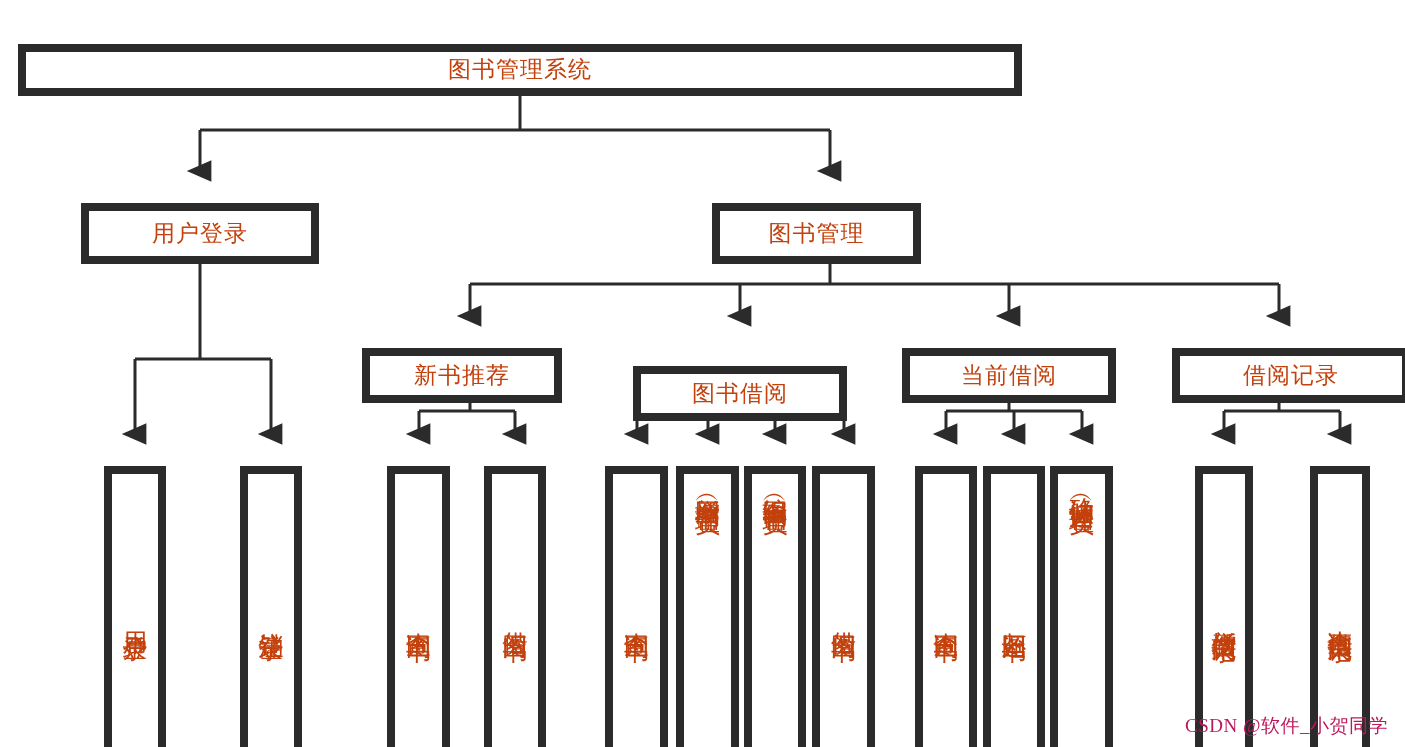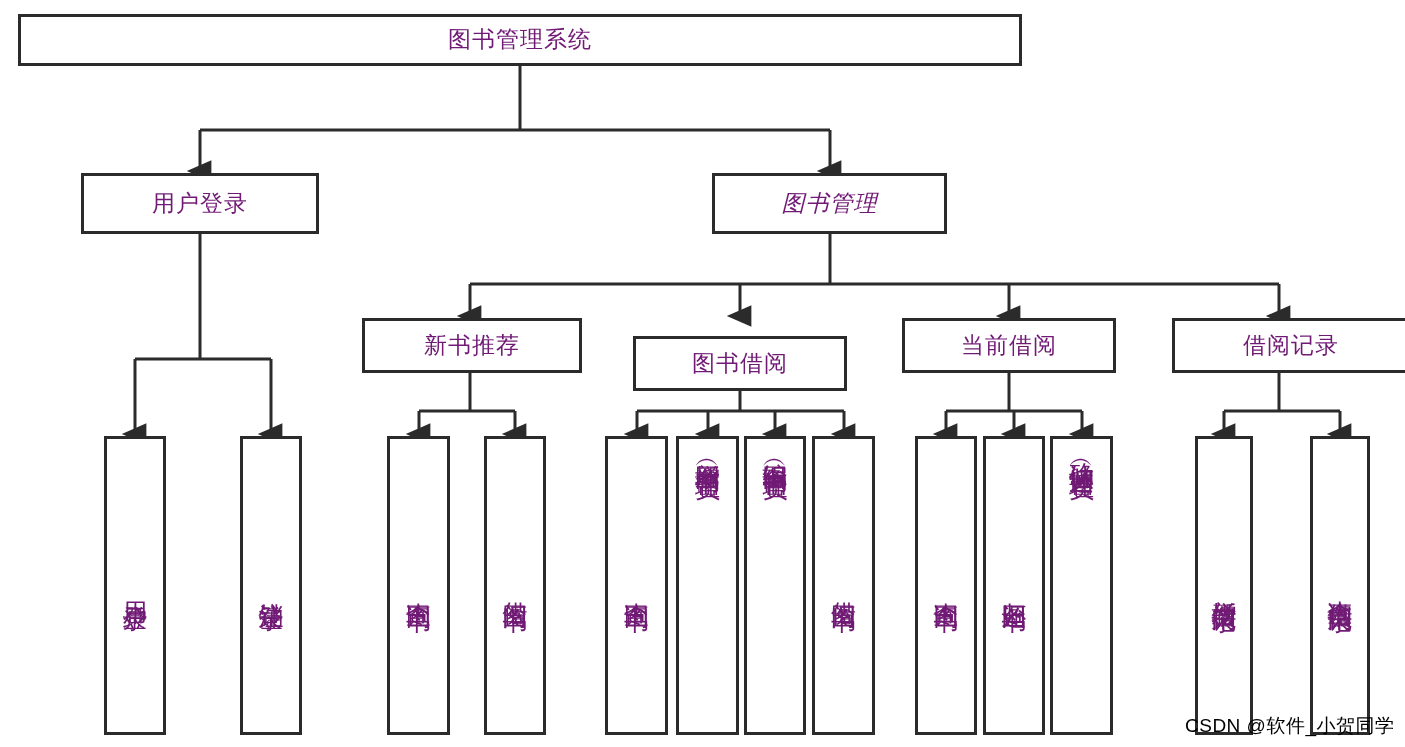--- a/index.html
+++ b/index.html
@@ -21,25 +21,26 @@
     left: 0;
     top: 0;
     width: 1405px;
     height: 747px;
     pointer-events: none;
   }
   .node {
     position: absolute;
     box-sizing: border-box;
     background: #ffffff;
-    border: 3px solid #ec4899;
+    border: 8px solid #ec4899;
     display: flex;
     align-items: center;
     justify-content: center;
-    color: #701a75;
+    color: #c2410c;
+    margin-top: 30px;
   }
   .node.horiz {
     font-size: 23px;
     letter-spacing: 1px;
     line-height: 1.2;
   }
   .node.vert {
     writing-mode: vertical-rl;
     text-orientation: upright;
     font-size: 25px;
@@ -58,22 +59,22 @@
   }
   .node.vert .lbl {
     writing-mode: vertical-rl;
     text-orientation: upright;
   }
   #watermark {
     position: absolute;
     left: 1185px;
     top: 713px;
     font-size: 19px;
-    color: #000000;
-    font-family: Liberation Sans, sans-serif;
+    color: #be185d;
+    font-family: Liberation Serif, serif;
     white-space: nowrap;
     letter-spacing: 0.5px;
   }
 </style>
 </head>
 <body>
 
 <div id="canvas">
 
   <svg id="edges" viewBox="0 0 1405 747" width="1405" height="747" aria-hidden="true">
@@ -119,24 +120,24 @@
       </g>
   </svg>
 
   <div id="node-layer">
       <div class="node horiz" style="left: 18px; top: 14px; width: 1004px; height: 52px; border-color: rgb(43, 43, 43); background: rgb(255, 255, 255);">
         <span class="lbl">图书管理系统</span>
       </div>
       <div class="node horiz" style="left: 81px; top: 173px; width: 238px; height: 61px; border-color: rgb(43, 43, 43); background: rgb(255, 255, 255);">
         <span class="lbl">用户登录</span>
       </div>
-      <div class="node horiz" style="left: 712px; top: 173px; width: 235px; height: 61px; border-color: rgb(43, 43, 43); background: rgb(255, 255, 255); font-style: italic;">
+      <div class="node horiz" style="left: 712px; top: 173px; width: 209px; height: 61px; border-color: rgb(43, 43, 43); background: rgb(255, 255, 255);">
         <span class="lbl">图书管理</span>
       </div>
-      <div class="node horiz" style="left: 362px; top: 318px; width: 220px; height: 55px; border-color: rgb(43, 43, 43); background: rgb(255, 255, 255);">
+      <div class="node horiz" style="left: 362px; top: 318px; width: 200px; height: 55px; border-color: rgb(43, 43, 43); background: rgb(255, 255, 255);">
         <span class="lbl">新书推荐</span>
       </div>
       <div class="node horiz" style="left: 633px; top: 336px; width: 214px; height: 55px; border-color: rgb(43, 43, 43); background: rgb(255, 255, 255);">
         <span class="lbl">图书借阅</span>
       </div>
       <div class="node horiz" style="left: 902px; top: 318px; width: 214px; height: 55px; border-color: rgb(43, 43, 43); background: rgb(255, 255, 255);">
         <span class="lbl">当前借阅</span>
       </div>
       <div class="node horiz" style="left: 1172px; top: 318px; width: 238px; height: 55px; border-color: rgb(43, 43, 43); background: rgb(255, 255, 255);">
         <span class="lbl">借阅记录</span>

